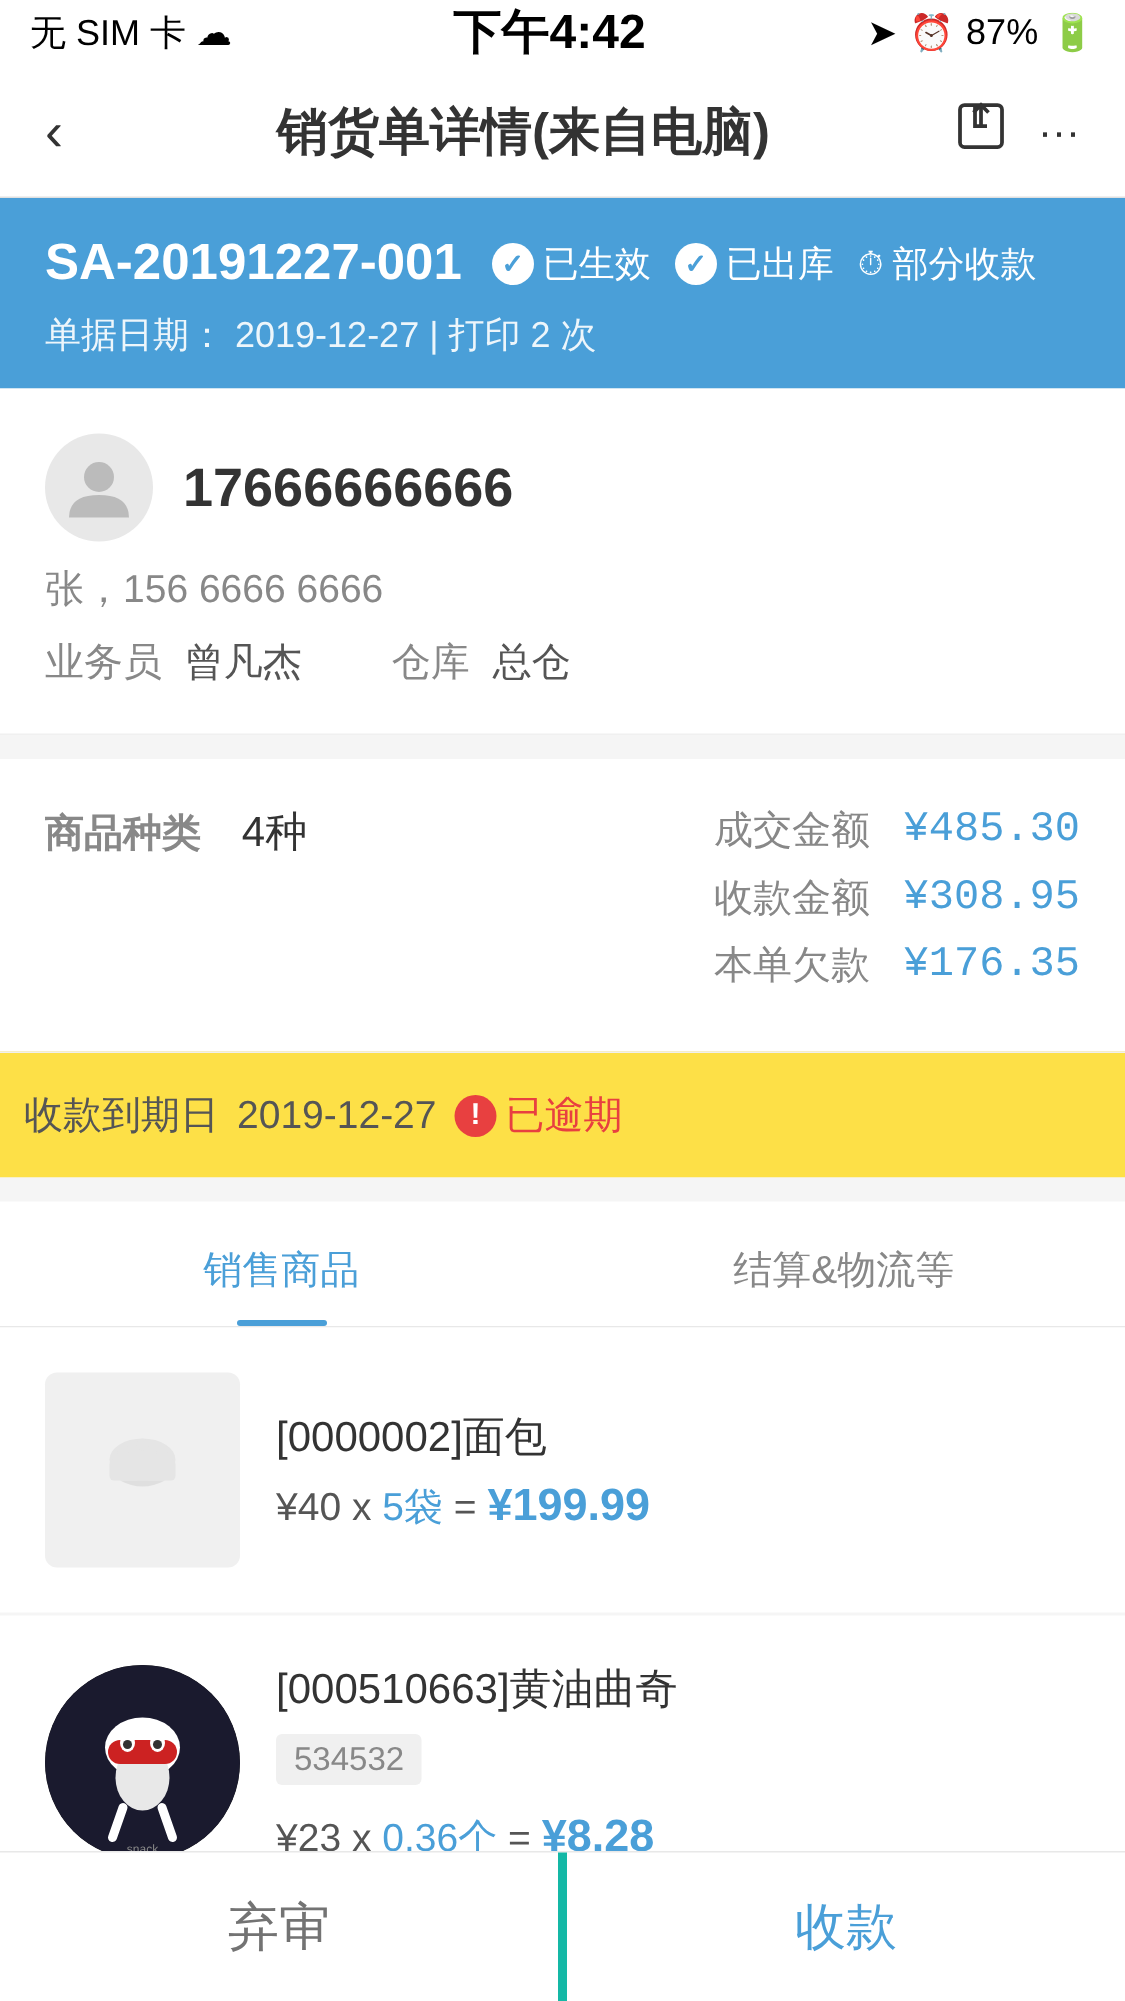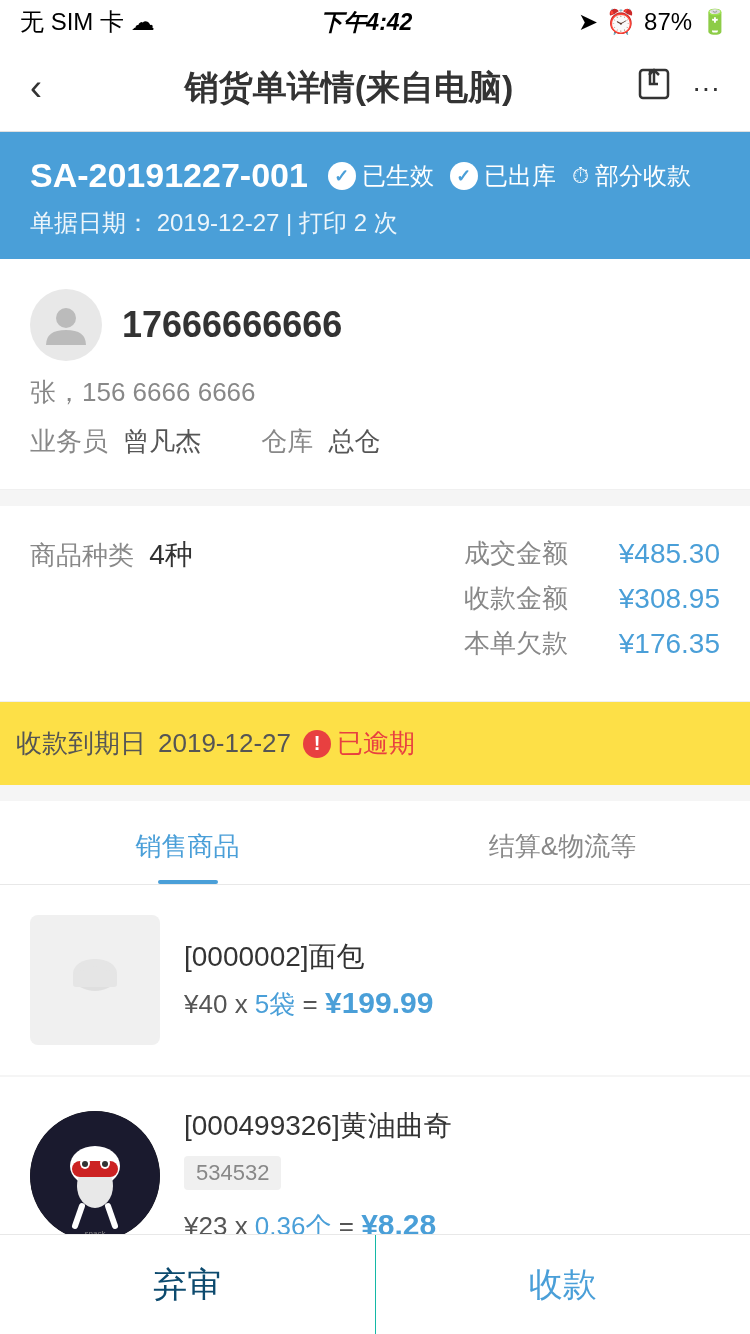--- a/index.html
+++ b/index.html
@@ -18,21 +18,21 @@
       background: #fff;
       height: 44px;
       display: flex;
       align-items: center;
       justify-content: space-between;
       padding: 12px 20px;
       font-size: 24px;
       font-weight: 500;
     }
     .status-left { display: flex; align-items: center; gap: 10px; }
-    .status-center { font-size: 23px; font-weight: 600; font-style: italic; }
+    .status-center { font-size: 32px; font-weight: 600; }
     .status-right { display: flex; align-items: center; gap: 8px; font-size: 24px; }
 
     
     .nav-bar {
       background: #fff;
       height: 88px;
       display: flex;
       align-items: center;
       padding: 0 30px;
       border-bottom: 1px solid #e0e0e0;
@@ -159,30 +159,31 @@
 
     
     .summary-section {
       background: #fff;
       padding: 30px;
       display: flex;
       justify-content: space-between;
       align-items: flex-start;
     }
     .summary-left { font-size: 26px; color: #555; }
-    .summary-left .label { color: #888; margin-right: 8px; }
+    .summary-left .label { color: #888; margin-right: 20px; font-weight: bold; }
     .summary-left .count { font-size: 28px; color: #333; font-weight: 500; }
     .summary-right { text-align: right; }
     .summary-row {
       display: flex;
       justify-content: center;
       align-items: center;
-      gap: 32px;
+      gap: 20px;
       margin-bottom: 10px;
       font-size: 26px;
+      font-family: Liberation Mono, monospace;
     }
     .summary-row .r-label { color: #888; }
     .summary-row .r-value { color: #4A9FD8; font-size: 28px; font-weight: 500; min-width: 120px; text-align: right; }
 
     
     .due-section {
       background: #fde047;
       padding: 24px 16px;
       display: flex;
       align-items: center;
@@ -315,21 +316,21 @@
     .bottom-btn {
       flex: 1;
       display: flex;
       align-items: center;
       justify-content: center;
       font-size: 34px;
       cursor: pointer;
       border: none;
       background: transparent;
     }
-    .bottom-btn.cancel { color: #0c4a6e; border-right: 1px solid #14b8a6; }
+    .bottom-btn.cancel { color: #737373; border-right: 6px solid #14b8a6; }
     .bottom-btn.confirm { color: #4A9FD8; }
 
     
     .pb-bottom { padding-bottom: 100px; }
   </style>
 </head>
 <body>
 
 <div class="status-bar">
   <div class="status-left">
@@ -492,21 +493,21 @@
         <circle cx="55" cy="53" r="3" fill="#333"></circle>
         <circle cx="75" cy="53" r="3" fill="#333"></circle>
 
         <line x1="52" y1="95" x2="45" y2="115" stroke="#fff" stroke-width="6" stroke-linecap="round"></line>
         <line x1="78" y1="95" x2="85" y2="115" stroke="#fff" stroke-width="6" stroke-linecap="round"></line>
 
         <text x="65" y="125" text-anchor="middle" fill="#888" font-size="8">snack</text>
       </svg>
     </div>
     <div class="product-info">
-      <div class="product-name">[000499326]黄油曲奇</div>
+      <div class="product-name">[000510663]黄油曲奇</div>
       <div class="product-sku">534532</div>
       <div class="product-price">
         <span>¥23</span>
         <span> x </span>
         <span class="qty">0.36个</span>
         <span> = </span>
         <span class="total">¥8.28</span>
       </div>
     </div>
   </div>

